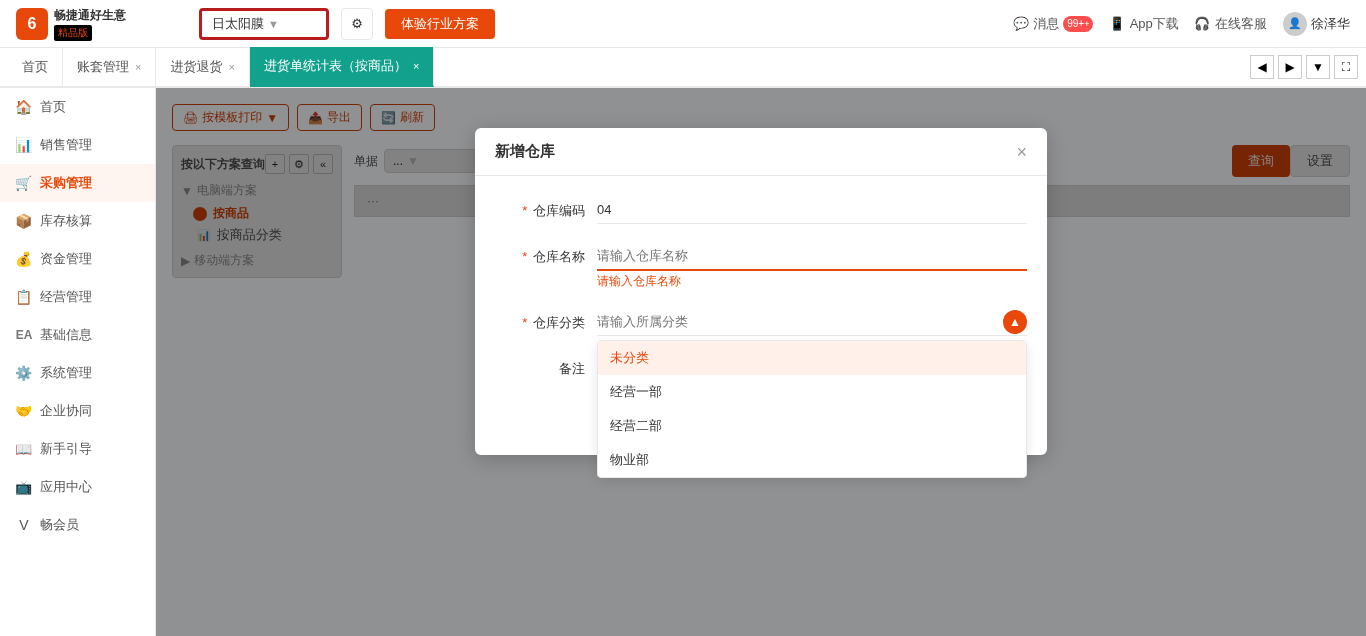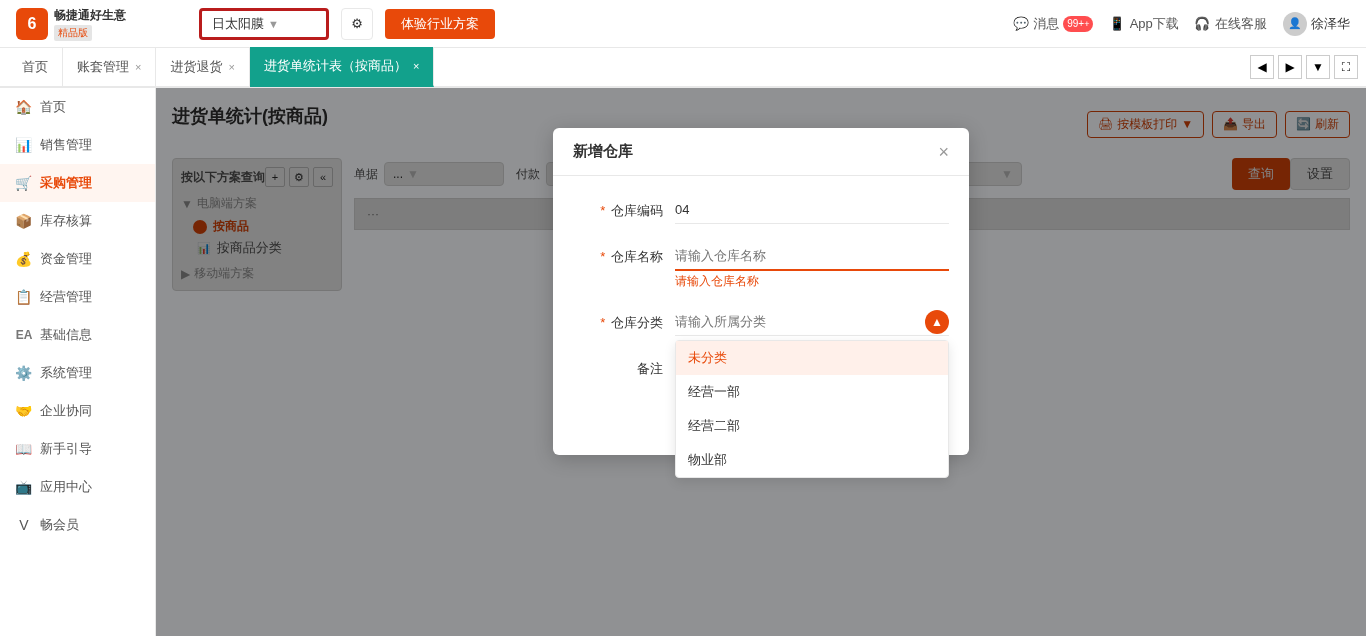--- a/index.html
+++ b/index.html
@@ -83,21 +83,21 @@
     .select-input { border: 1px solid #e8e8e8; border-radius: 4px; padding: 4px 8px; font-size: 12px; display: flex; align-items: center; gap: 4px; background: #fff; min-width: 120px; cursor: pointer; }
 
     
     .modal-overlay {
       position: absolute; top: 0; left: 0; right: 0; bottom: 0;
       background: rgba(0,0,0,0.4); z-index: 100;
       display: flex; align-items: flex-start; justify-content: center; padding-top: 40px;
     }
     
     .modal {
-      background: #fff; border-radius: 6px; width: 416px;
+      background: #fff; border-radius: 6px; width: 572px;
       box-shadow: 0 4px 20px rgba(0,0,0,0.2); position: relative; overflow: visible;
     }
     .modal-header {
       display: flex; align-items: center; justify-content: space-between;
       padding: 14px 20px; border-bottom: 1px solid #e8e8e8;
     }
     .modal-title { font-size: 15px; font-weight: bold; color: #333; }
     .modal-close { cursor: pointer; font-size: 18px; color: #999; line-height: 1; }
     .modal-body { padding: 20px; margin-left: 20px; }
     .form-row { margin-bottom: 18px; display: flex; align-items: flex-start; gap: 12px; }
@@ -149,21 +149,21 @@
 </head>
 <body>
 
 <div class="top-header">
   <div class="logo-area">
     <div class="logo-icon">
       <span>6</span>
     </div>
     <div>
       <div style="font-size:12px;font-weight:bold;color:#333;">畅捷通好生意</div>
-      <div style="font-size:10px;color:#e8490a;background:#e5e5e5;padding:1px 4px;border-radius:2px;display:inline-block;margin-top:1px;">精品版</div>
+      <div style="font-size:10px;color:#e8490a;background:#000000;padding:1px 4px;border-radius:2px;display:inline-block;margin-top:1px;">精品版</div>
     </div>
   </div>
 
   <div class="store-selector">
     <span>日太阳膜</span>
     <span style="color:#999;font-size:11px;">▼</span>
   </div>
 
   <div class="gear-btn">
     <span>⚙</span>
@@ -268,21 +268,20 @@
     <div class="sidebar-item">
       <span class="sidebar-icon">V</span>
       <span>畅会员</span>
     </div>
   </div>
 
   <div class="content-area">
 
     <div class="bg-content">
       <div style="display:flex;align-items:center;justify-content:space-between;margin-bottom:14px;">
-        <div class="page-title">进货单统计(按商品)</div>
         <div style="display:flex;gap:8px;align-items:center;">
           <div style="display:flex;align-items:center;gap:4px;border:1px solid #e8490a;color:#e8490a;padding:4px 10px;border-radius:4px;cursor:pointer;font-size:12px;">
             <span>🖨</span>
             <span>按模板打印</span>
             <span>▼</span>
           </div>
           <div style="display:flex;align-items:center;gap:4px;border:1px solid #e8490a;color:#e8490a;padding:4px 10px;border-radius:4px;cursor:pointer;font-size:12px;">
             <span>📤</span>
             <span>导出</span>
           </div>

